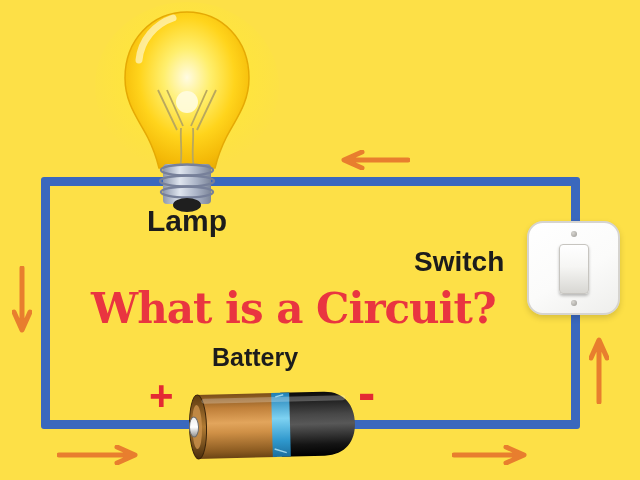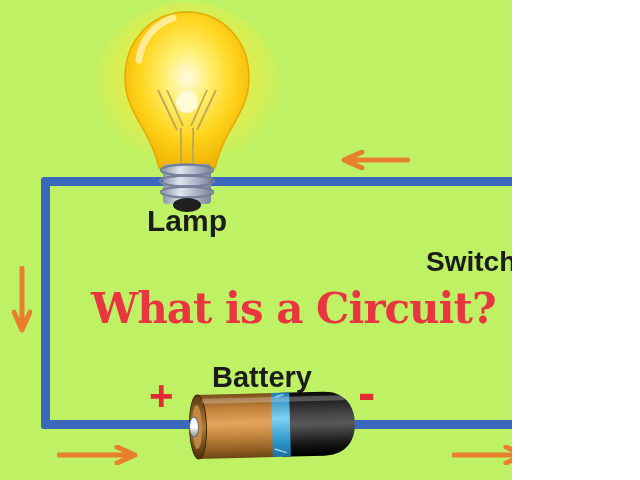--- a/index.html
+++ b/index.html
@@ -1,31 +1,31 @@
 <!DOCTYPE html>
 <html><head>
 <meta charset="utf-8">
 <style>
   html,body { margin:0; padding:0; background:#fff; }
   .canvas {
-    position:relative; width:512px; height:480px; background:#bef264;
+    position:relative; width:640px; height:480px; background:#fde047;
     overflow:hidden; font-family:"Liberation Sans", sans-serif;
   }
   .wire-loop {
     position:absolute; left:41px; top:177px; width:539px; height:252px;
     border:9px solid #3a68bd; border-radius:3px; box-sizing:border-box;
   }
   .label {
     position:absolute; font-weight:bold; color:#1c1c1c;
     font-family:"Liberation Sans", sans-serif; white-space:nowrap;
   }
   .label-lamp    { left:147px; top:204px; font-size:30px; }
   .label-wire    { left:262px; top:186px; font-size:28px; }
-  .label-switch  { left:414px; top:246px; font-size:28px;margin-left:12px; }
-  .label-battery { left:212px; top:361px; font-size:29px; }
+  .label-switch  { left:414px; top:246px; font-size:28px; }
+  .label-battery { left:212px; top:343px; font-size:25px; }
   .title {
     position:absolute; left:91px; top:284px; font-size:42px; font-weight:bold;
     color:#e93540; font-family:"DejaVu Serif", serif; letter-spacing:-1px;
     white-space:nowrap;
   }
   .terminal { position:absolute; font-weight:bold; color:#e42a33; line-height:1; }
   .terminal-plus  { left:149px; top:375px; font-size:42px; }
   .terminal-minus { left:358px; top:366px; font-size:52px; }
   .abs { position:absolute; }
   

